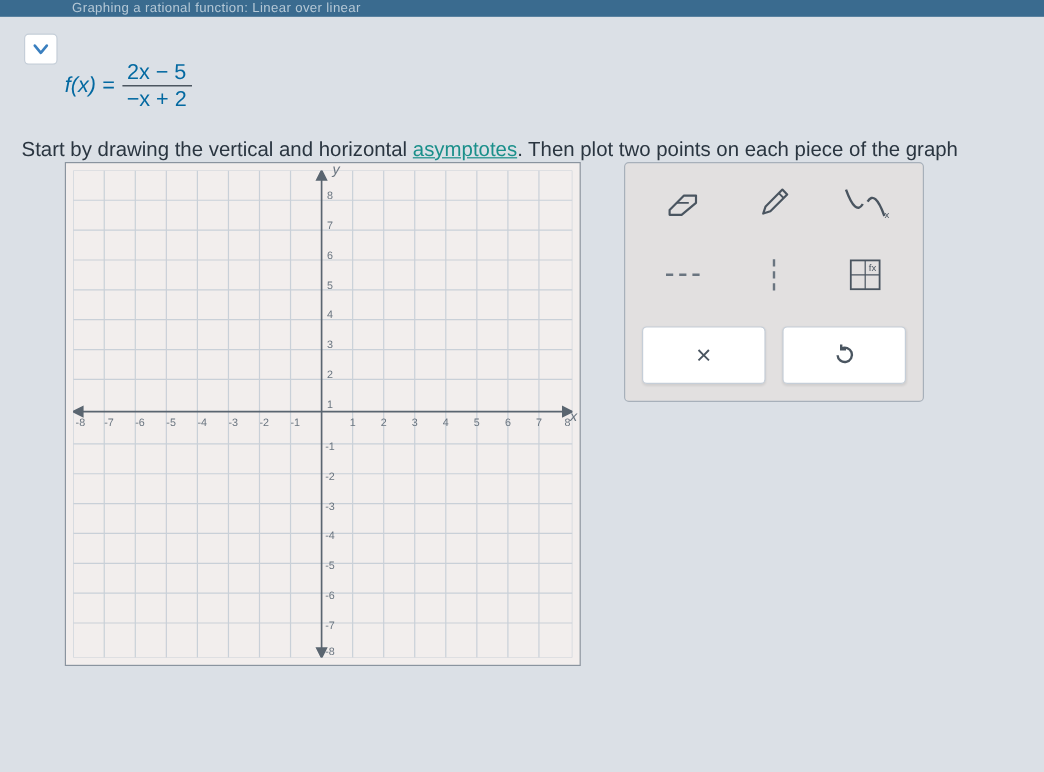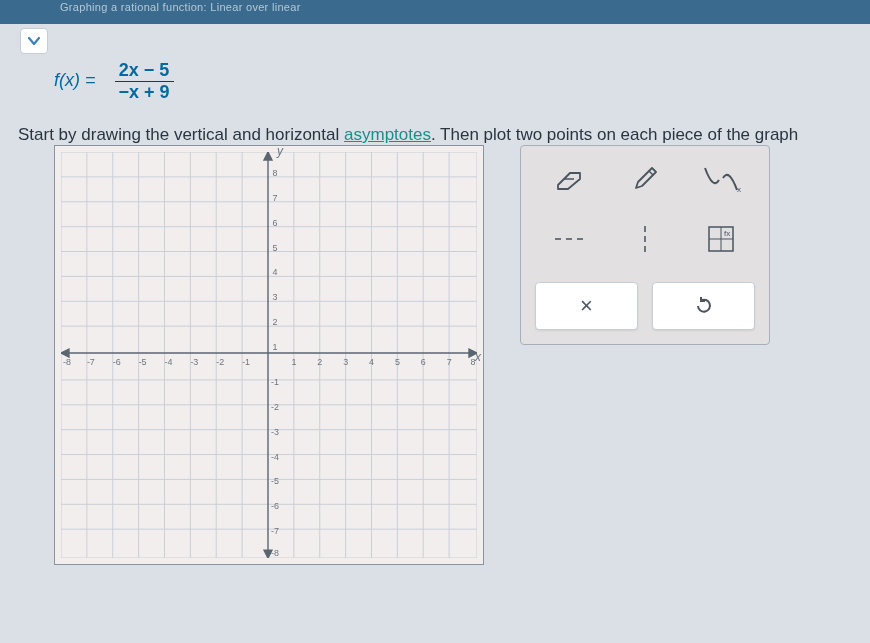--- a/index.html
+++ b/index.html
@@ -7,21 +7,21 @@
     font-family: Arial, sans-serif;
     background: #dbe0e6;
     width: 870px;
     height: 643px;
     overflow: hidden;
     position: relative;
   }
   .top-bar {
     background: #3a6b8f;
     color: #b5c8d6;
-    height: 24px;
+    height: 14px;
     padding-left: 60px;
     font-size: 11px;
     line-height: 14px;
     letter-spacing: 0.3px;
   }
   .collapse-btn {
     position: absolute;
     left: 20px;
     top: 28px;
     width: 28px;
@@ -49,22 +49,21 @@
     margin-left: 36px;
     margin-bottom: 22px;
     color: #0369a1;
     font-size: 18px;
   }
   .formula .fx { font-style: italic; }
   .formula .frac {
     display: inline-block;
     vertical-align: middle;
     text-align: center;
-    margin-left: 14px;
-    font-weight: bold;
+    margin-left: 1px;
   }
   .formula .num { border-bottom: 1.5px solid #2a3540; padding: 0 4px; }
   .formula .den { padding: 0 4px; }
   .prompt-line2 {
     color: #2a3540;
     font-size: 17px;
   }
   .work-area {
     display: flex;
     gap: 36px;
@@ -161,21 +160,21 @@
       <path d="M3 5 L8 11 L13 5" fill="none" stroke="#3a7fbf" stroke-width="2.2" stroke-linecap="round" stroke-linejoin="round"></path>
     </svg>
 </div>
 
 <div class="content">
 
   <div class="formula">
     <span class="fx">f(x) =</span>
     <span class="frac">
       <div class="num">2x − 5</div>
-      <div class="den">−x + 9</div>
+      <div class="den">−x + 2</div>
     </span>
   </div>
 
   <div class="prompt-line2">
     <span>Start by drawing the vertical and horizontal </span><a href="#" class="link">asymptotes</a><span>. Then plot two points on each piece of the graph</span>
   </div>
 
   <div class="work-area">
     <div class="graph-box">
       <svg class="graph-inner" viewBox="0 0 418 408">

